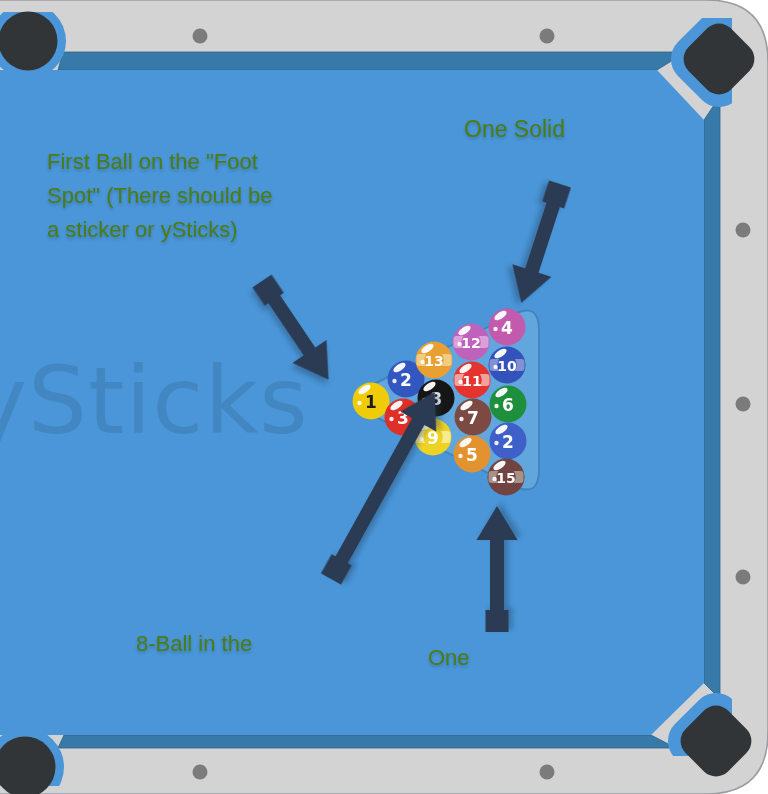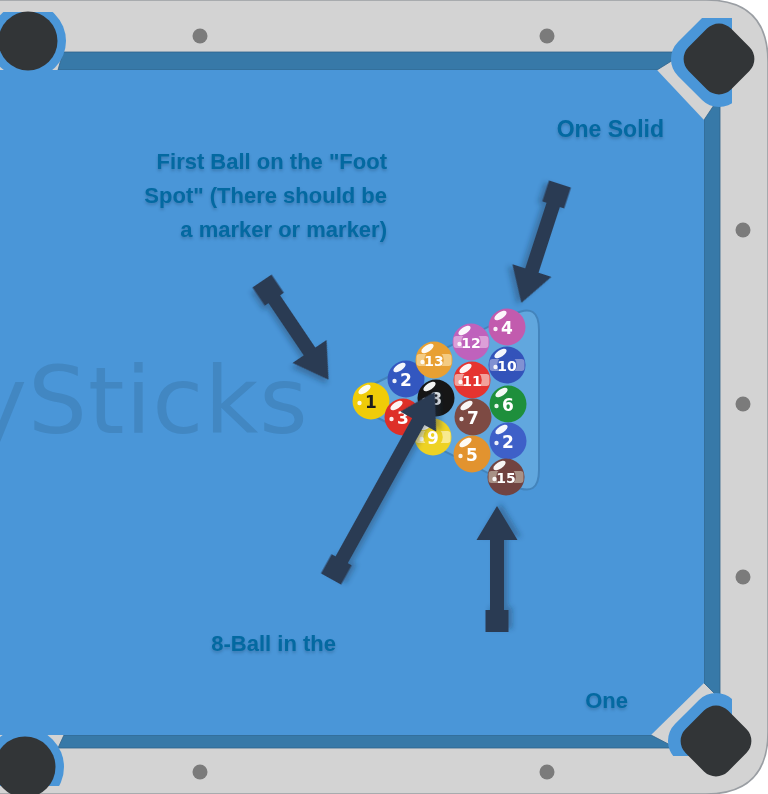--- a/index.html
+++ b/index.html
@@ -1,24 +1,24 @@
 <!DOCTYPE html>
 <html><head>
 <meta charset="utf-8">
 <style>
   html,body{margin:0;padding:0;background:#ffffff;}
   .stage{position:relative;width:768px;height:794px;overflow:hidden;background:#fff;
          font-family:"Liberation Sans",sans-serif;}
   .stage svg{position:absolute;left:0;top:0;}
-  .label{position:absolute;color:#0369a1;font-weight:bold;text-align:right;
+  .label{position:absolute;color:#4d7c0f;font-weight:normal;text-align:left;
          text-shadow:0 2px 3px rgba(20,50,80,.28);pointer-events:none;z-index:5;}
   .label-foot{left:47px;top:145px;width:340px;font-size:22px;line-height:34px;}
   .label-onesolid{left:464px;top:115px;width:200px;font-size:23px;line-height:28px;}
   .label-eightball{left:136px;top:626px;width:200px;font-size:22px;line-height:35px;}
-  .label-onestripe{left:428px;top:641px;width:200px;font-size:22px;line-height:34px;margin-top:43px;}
+  .label-onestripe{left:428px;top:641px;width:200px;font-size:22px;line-height:34px;}
   .wmark{font-family:"DejaVu Sans",sans-serif;}
   .ballnum{font-family:"DejaVu Sans",sans-serif;font-weight:bold;}
 </style>
 </head>
 <body>
 
 <div class="stage">
 
   <svg width="768" height="794" viewBox="0 0 768 794">
     <defs>
@@ -190,21 +190,21 @@
         <path d="M0,-11.5 L22,-11.5 L22,-7 L85,-7 L85,-20.5 L119,0 L85,20.5 L85,7 L22,7 L22,11.5 L0,11.5 Z" fill="#2C3B52" transform="translate(262,281) rotate(56)" filter="url(#ashadow)"></path>
         <path d="M0,-11.5 L22,-11.5 L22,-7 L91,-7 L91,-20.5 L125,0 L91,20.5 L91,7 L22,7 L22,11.5 L0,11.5 Z" fill="#2C3B52" transform="translate(560,184) rotate(108)" filter="url(#ashadow)"></path>
         <path d="M0,-11.5 L22,-11.5 L22,-7 L180,-7 L180,-20.5 L214,0 L180,20.5 L180,7 L22,7 L22,11.5 L0,11.5 Z" fill="#2C3B52" transform="translate(331,579) rotate(-61)" filter="url(#ashadow)"></path>
         <path d="M0,-11.5 L22,-11.5 L22,-7 L92,-7 L92,-20.5 L126,0 L92,20.5 L92,7 L22,7 L22,11.5 L0,11.5 Z" fill="#2C3B52" transform="translate(497,632) rotate(-90)" filter="url(#ashadow)"></path>
       </g>
   </svg>
 
   <div class="label label-foot">
     <div>First Ball on the "Foot</div>
     <div>Spot" (There should be</div>
-    <div>a marker or marker)</div>
+    <div>a sticker or ySticks)</div>
   </div>
 
   <div class="label label-onesolid">
     <div>One Solid</div>
   </div>
 
   <div class="label label-eightball">
     <div>8-Ball in the</div>
   </div>
 

